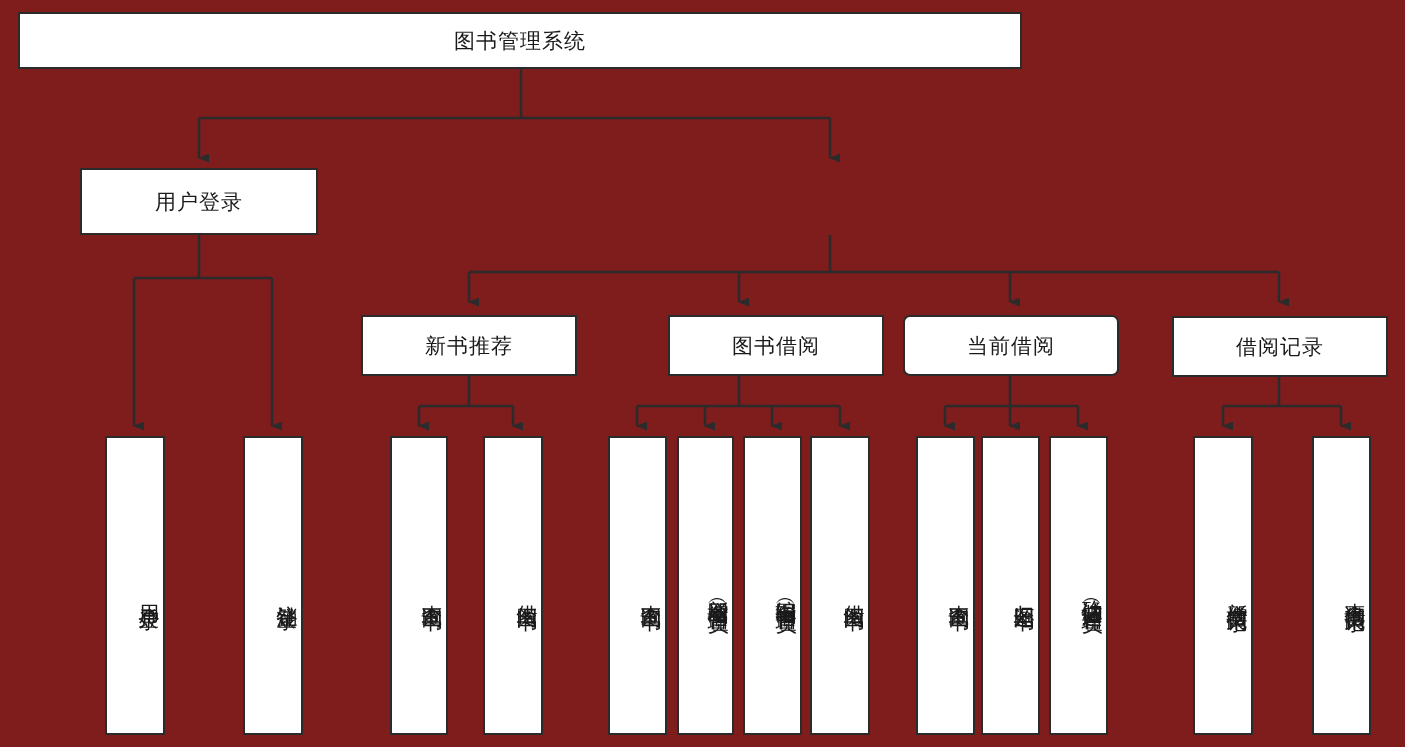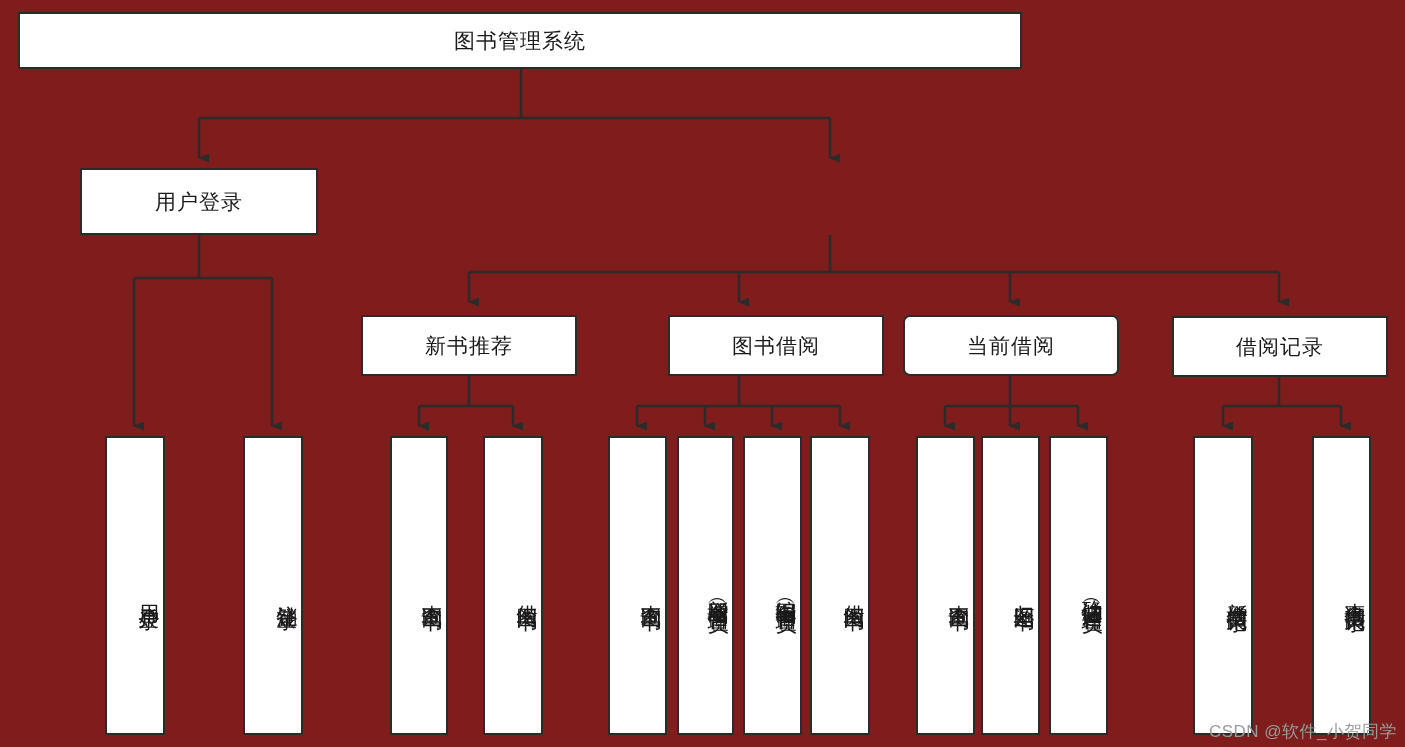--- a/index.html
+++ b/index.html
@@ -179,15 +179,14 @@
     <span class="label">确认归还（管理员）</span>
   </div>
 
   <div class="node vert" style="left:1193px; top:436px; width:60px; height:299px;">
     <span class="label">新增借阅记录</span>
   </div>
   <div class="node vert" style="left:1312px; top:436px; width:59px; height:299px;">
     <span class="label">查询借阅记录</span>
   </div>
 
-  <div class="watermark">CSDN @软件_小贺同学</div>
 
 </div>
 
 </body></html>

